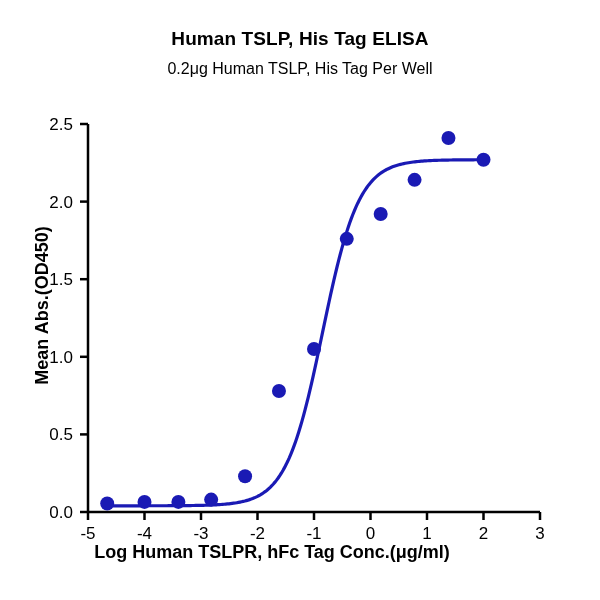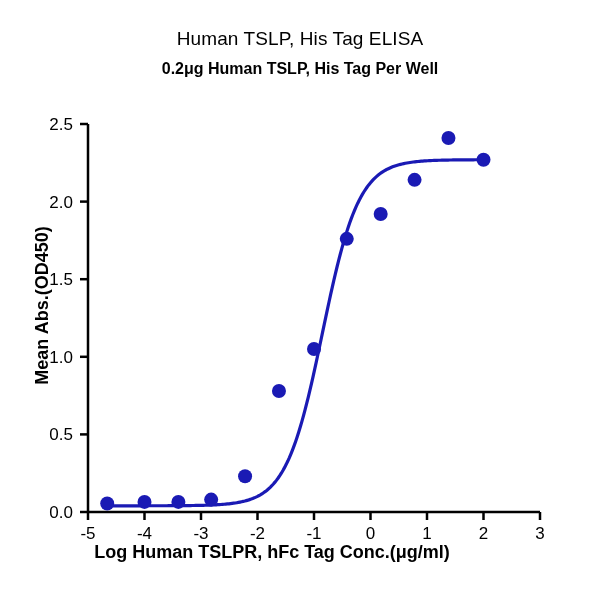--- a/index.html
+++ b/index.html
@@ -19,31 +19,31 @@
     width: 600px;
     height: 600px;
   }
   .title {
     position: absolute;
     left: 0;
     top: 28px;
     width: 600px;
     text-align: center;
     font-size: 19px;
-    font-weight: normal;
+    font-weight: bold;
     letter-spacing: 0.1px;
   }
   .subtitle {
     position: absolute;
     left: 0;
     top: 60px;
     width: 600px;
     text-align: center;
     font-size: 16px;
-    font-weight: bold;
+    font-weight: normal;
   }
   .xlabel {
     position: absolute;
     left: 0;
     top: 542px;
     width: 544px;
     text-align: center;
     font-size: 18px;
     font-weight: bold;
   }

